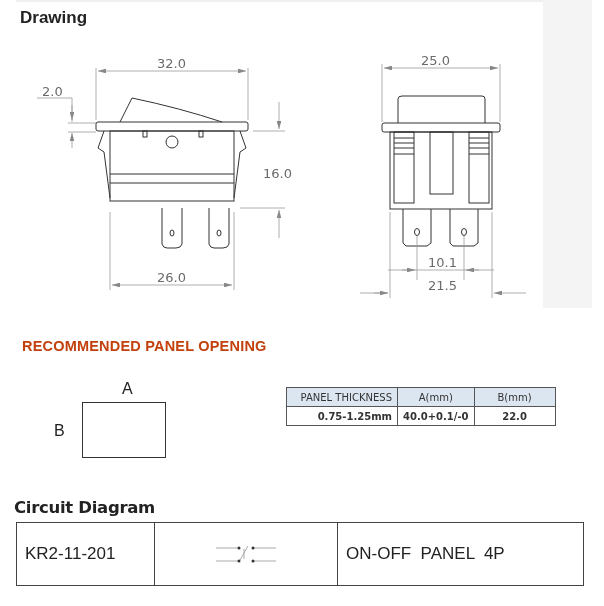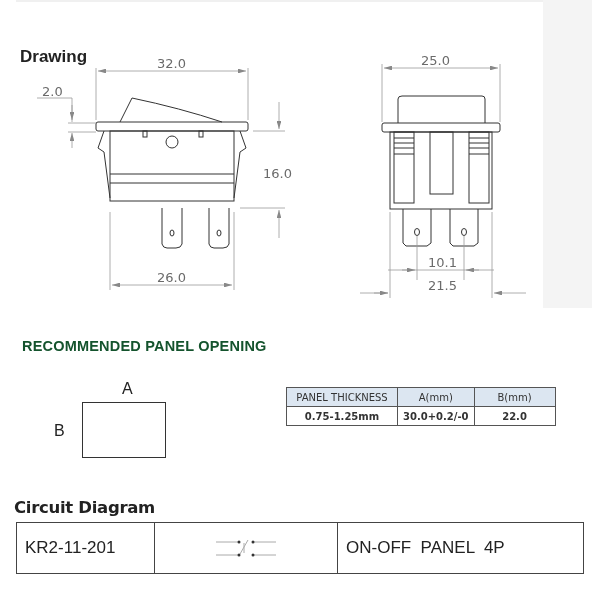--- a/index.html
+++ b/index.html
@@ -1,33 +1,33 @@
 <!DOCTYPE html>
 <html><head>
   <meta charset="utf-8">
   <style>
     html, body { margin:0; padding:0; background:#ffffff; }
     body { width:604px; height:606px; position:relative; overflow:hidden; font-family:"Liberation Sans", sans-serif; color:#222; }
     .topstrip { position:absolute; left:16px; top:0; width:528px; height:2px; background:#f0f0f0; }
     .rightpanel { position:absolute; left:543px; top:0; width:49px; height:308px; background:#f4f4f4; }
-    .h-drawing { position:absolute; left:20px; top:8px; font-weight:bold; font-size:17px; color:#222;margin-top:39px; }
+    .h-drawing { position:absolute; left:20px; top:8px; font-weight:bold; font-size:17px; color:#222; }
     .drawing { position:absolute; left:0; top:0; }
     .dim { font-family:"DejaVu Sans", sans-serif; font-size:13px; fill:#6a6a6a; }
-    .h-panel { position:absolute; left:22px; top:338px; font-weight:bold; font-size:14.5px; color:#14532d; letter-spacing:0.2px; }
+    .h-panel { position:absolute; left:22px; top:338px; font-weight:bold; font-size:14.5px; color:#c2410c; letter-spacing:0.2px; }
     .lbl { position:absolute; font-size:16px; color:#222; }
     .box { position:absolute; left:82px; top:402px; width:82px; height:54px; border:1px solid #333; background:#fff; }
     table.spec { position:absolute; left:286px; top:387px; border-collapse:collapse; font-family:"DejaVu Sans", sans-serif; font-size:10px; color:#333; }
     table.spec th, table.spec td { border:1px solid #555; height:18px; padding:0 5px;font-weight:bold; }
     table.spec th { background:#dce6f1; font-weight:normal; }
     table.spec td.c, table.spec th.c { text-align:center; }
-    table.spec td.l, table.spec th.l { text-align:center; }
+    table.spec td.l, table.spec th.l { text-align:right; }
     table.spec { border-right:1px solid #999; }
     .h-circuit { position:absolute; left:14px; top:498px; font-weight:bold; font-size:16.5px; color:#222; font-family:"DejaVu Sans", sans-serif; letter-spacing:-0.3px; }
     table.circuit { position:absolute; left:16px; top:522px; width:568px; height:46px; border-collapse:collapse; font-family:"Liberation Sans", sans-serif; font-size:17px; color:#222; }
-    table.circuit td { border:1px solid #444; padding:8px 8px; }
+    table.circuit td { border:1px solid #444; padding:14px 8px; }
     .sym { display:block; margin:0 auto; }
   </style>
 </head>
 <body>
 
 <div class="topstrip"></div>
 <div class="rightpanel"></div>
 
 <div class="h-drawing">Drawing</div>
 
@@ -145,21 +145,21 @@
 
 <table class="spec">
   <tbody>
       <tr>
     <th class="l" style="width:100px;">PANEL THICKNESS</th>
     <th class="c" style="width:64px;margin-top:45px;">A(mm)</th>
     <th class="c" style="width:70px;text-align:center;">B(mm)</th>
   </tr>
   <tr>
     <td class="l">0.75-1.25mm</td>
-    <td class="c">30.0+0.2/-0</td>
+    <td class="c">40.0+0.1/-0</td>
     <td class="c">22.0</td>
   </tr>
 </tbody>
   </table>
 
 <div class="h-circuit">Circuit Diagram</div>
 
 <table class="circuit">
   <tbody>
       <tr>

